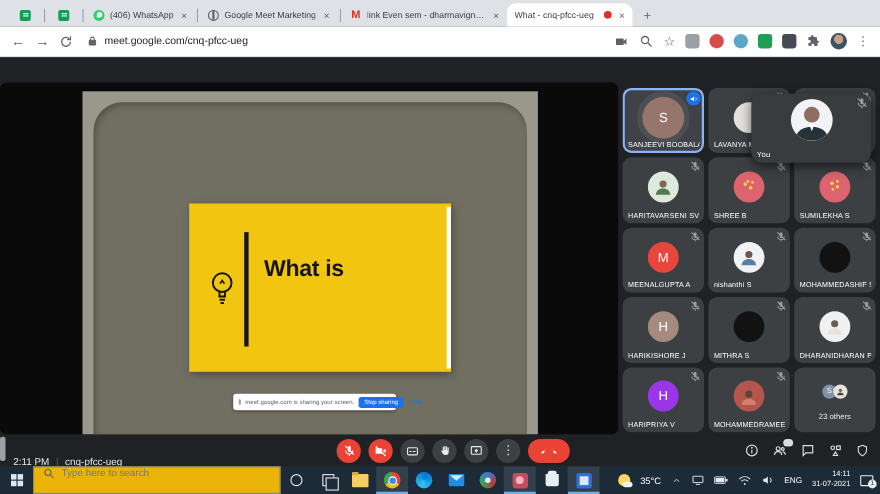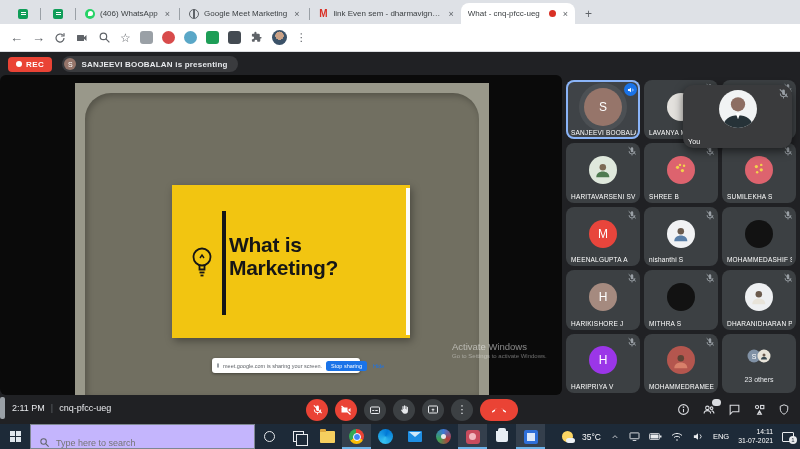--- a/index.html
+++ b/index.html
@@ -49,21 +49,21 @@
   .prespill .ptxt { color:#e8eaed; font-size:8px; font-weight:bold; letter-spacing:.2px; }
 
   
   .stage { position:absolute; left:0; top:23px; width:562px; height:320px; background:#0a0a0a; border-radius:6px; }
   .frame-outer { position:absolute; left:75px; top:8px; width:414px; height:312px; background:#99988a; }
   .frame-inner { position:absolute; left:10px; top:10px; right:10px; bottom:0; background:#716f61; border-radius:26px 26px 0 0; box-shadow:inset 2px 3px 6px rgba(0,0,0,.25); }
   .slide { position:absolute; left:87px; top:92px; width:238px; height:153px; box-shadow:2px 3px 8px rgba(0,0,0,.35); }
   .slide .edge { position:absolute; right:0; top:3px; width:4px; height:147px; background:#fdfdf8; }
   .slide .vline { position:absolute; left:50px; top:26px; width:3.5px; height:104px; background:#161616; }
   .slide .bulb { position:absolute; left:17px; top:60px; }
-  .slide h1 { position:absolute; left:57px; top:48px; font-size:21px; line-height:1.1; font-weight:bold; color:#161616; letter-spacing:-0.3px; }
+  .slide h1 { position:absolute; left:68px; top:48px; font-size:21px; line-height:1.1; font-weight:bold; color:#161616; letter-spacing:-0.3px; }
   .toast { position:absolute; left:212px; top:283px; width:148px; height:15px; background:#fff; border-radius:3px; box-shadow:0 1px 3px rgba(0,0,0,.4); display:flex; align-items:center; gap:4px; padding:0 5px; }
   .toast .castic { width:7px; height:5px; border:1px solid #9aa0a6; border-radius:1px; }
   .toast .msg { font-size:5.5px; color:#5f6368; white-space:nowrap; }
   .toast .stopbtn { background:#1a73e8; color:#fff; font-size:5.5px; border:none; border-radius:2.5px; padding:2px 5px; white-space:nowrap; }
   .toast .hide { font-size:5.5px; color:#1a73e8; margin-left:2px; }
   .wmark { position:absolute; left:452px; top:266px; width:110px; color:rgba(255,255,255,.5); }
   .wmark .w1 { font-size:9.5px; }
   .wmark .w2 { font-size:6px; color:rgba(255,255,255,.38); margin-top:1px; }
 
   
@@ -80,37 +80,37 @@
   .mini { width:13px; height:13px; border-radius:50%; display:flex; align-items:center; justify-content:center; font-size:7px; color:#fff; }
   .mini + .mini { margin-left:-3px; }
   .othersname { position:absolute; left:0; right:0; bottom:10px; text-align:center; font-size:7px; color:#e8eaed; }
   .youtile { position:absolute; left:683px; top:33px; width:109px; height:63px; background:#3a3b3d; border-radius:10px; box-shadow:0 3px 10px rgba(0,0,0,.55); z-index:5; }
   .youtile .photo-circ { position:absolute; left:50%; top:5px; transform:translateX(-50%); width:38px; height:38px; background:#f1f3f4; border-radius:50%; overflow:hidden; }
   .youtile .pname { font-size:7px; }
 
   
   .ctrlbar { position:absolute; left:0; top:343px; width:800px; height:29px; background:#202124; }
   .scrollnub { position:absolute; left:0; top:2px; width:5px; height:22px; background:#9aa0a6; border-radius:2px; }
-  .meetinfo { position:absolute; left:12px; top:4px; height:18px; display:flex; align-items:center; gap:6px; color:#e8eaed; font-size:9px;justify-content:space-between; }
+  .meetinfo { position:absolute; left:12px; top:16px; height:18px; display:flex; align-items:center; gap:6px; color:#e8eaed; font-size:9px;justify-content:space-between; }
   .meetinfo .sep { color:#5f6368; }
   .cbtns { position:absolute; left:306px; top:3.5px; display:flex; gap:7px; align-items:center; }
   .cbtn { width:22px; height:22px; border-radius:50%; display:flex; align-items:center; justify-content:center; }
   .cbtn.red { background:#ea4335; }
   .cbtn.dark { background:#3c4043; }
   .endcall { width:38px; height:22px; border-radius:12px; background:#ea4335; display:flex; align-items:center; justify-content:center; }
   .rpanel { position:absolute; right:10px; top:0; height:29px; display:flex; align-items:center; gap:12px; }
   .rpanel .ric { position:relative; }
   .pbadge { position:absolute; top:-4px; right:-5px; min-width:9px; height:7px; background:#dadce0; border-radius:4px; }
 
   
   .taskbar { position:absolute; top:424px; left:0; width:800px; height:25px; background:#1d2a38; display:flex; align-items:center; }
   .startbtn { width:30px; height:25px; display:flex; align-items:center; justify-content:center; }
   .winlogo { width:11px; height:11px; display:grid; grid-template-columns:5px 5px; grid-template-rows:5px 5px; gap:1px; }
   .winlogo span { background:#dfe6ec; }
-  .tsearch { width:225px; height:25px; background:#c4b5fd; border:1px solid #7e8791; display:flex; align-items:flex-end; gap:6px; padding:0 8px; }
+  .tsearch { width:225px; height:25px; background:#eab308; border:1px solid #7e8791; display:flex; align-items:flex-start; gap:6px; padding:0 8px; }
   .tsearch input { border:none; outline:none; font-size:9px; color:#444; width:170px; font-family:"Liberation Sans",sans-serif; background:transparent; }
   .tbtn { width:29px; height:25px; display:flex; align-items:center; justify-content:center; position:relative; }
   .tbtn.active { background:rgba(255,255,255,.10); box-shadow:inset 0 -2px 0 #6cb2e8; }
   .cortana-ring { width:11px; height:11px; border:1.5px solid #e8eaed; border-radius:50%; }
   .taskview { width:11px; height:11px; border:1.2px solid #e8eaed; position:relative; }
   .taskview::after { content:""; position:absolute; left:2px; top:2px; width:10px; height:10px; border:1.2px solid #e8eaed; background:#1d2a38; }
   .folder { width:15px; height:12px; background:#f6cf5f; border-radius:1px; position:relative; }
   .folder::before { content:""; position:absolute; top:-2px; left:0; width:6px; height:3px; background:#e0a93e; border-radius:1px 1px 0 0; }
   .chromeic { width:15px; height:15px; border-radius:50%; background:conic-gradient(#ea4335 0 33%, #fbbc05 33% 66%, #34a853 66% 100%); position:relative; }
   .chromeic::after { content:""; position:absolute; inset:3.5px; background:#4285f4; border:1.5px solid #fff; border-radius:50%; }
@@ -172,20 +172,27 @@
   <div class="newtab">+</div>
 </div>
 
 <div class="toolbar">
   <span class="navic">←</span>
   <span class="navic">→</span>
   <svg width="12" height="12" viewBox="0 0 24 24" fill="none" stroke="#5f6368" stroke-width="2.4">
       <path d="M20 12a8 8 0 1 1-2.3-5.6"></path>
       <path d="M20 3v5h-5" stroke-linecap="round"></path>
     </svg>
+  <div class="urlwrap">
+    <svg width="10" height="11" viewBox="0 0 24 24" fill="none" stroke="#5f6368" stroke-width="2.2">
+        <rect x="5" y="10" width="14" height="10" rx="1.5" fill="#5f6368"></rect>
+        <path d="M8 10V7a4 4 0 0 1 8 0v3"></path>
+      </svg>
+    <span class="url">meet.google.com/cnq-pfcc-ueg</span>
+  </div>
   <svg class="tool-ic" width="14" height="12" viewBox="0 0 24 24" fill="#5f6368">
       <path d="M16 10.5V7a1 1 0 0 0-1-1H3a1 1 0 0 0-1 1v10a1 1 0 0 0 1 1h12a1 1 0 0 0 1-1v-3.5l5 4.5V6l-5 4.5z"></path>
     </svg>
   <svg class="tool-ic" width="13" height="13" viewBox="0 0 24 24" fill="none" stroke="#5f6368" stroke-width="2.2">
       <circle cx="10" cy="10" r="6"></circle>
       <line x1="15" y1="15" x2="21" y2="21"></line>
     </svg>
   <span class="tool-ic" style="font-size:12px;">☆</span>
   <span class="extic" style="background:#9aa0a6;"></span>
   <span class="extic" style="background:#d84b4b; border-radius:50%;"></span>
@@ -194,59 +201,43 @@
   <span class="extic" style="background:#444b52;"></span>
   <svg width="13" height="13" viewBox="0 0 24 24" fill="#5f6368">
       <path d="M20 11h-2V7a2 2 0 0 0-2-2h-4V3.5a2 2 0 1 0-4 0V5H5a1.5 1.5 0 0 0-1.5 1.5V10H5a2.5 2.5 0 1 1 0 5H3.5v3.5A1.5 1.5 0 0 0 5 20h3.5v-1.5a2.5 2.5 0 1 1 5 0V20H17a2 2 0 0 0 2-2v-4h1a1.5 1.5 0 0 0 0-3z"></path>
     </svg>
   <span class="avatar-chrome"></span>
   <span class="menu3">⋮</span>
 </div>
 
 <div class="meet">
 
-  <div class="recrow">
-    <div class="recbadge">
-      <span class="dot"></span>
-      <span>REC</span>
-    </div>
-    <div class="prespill">
-      <span class="pav" style="background: rgb(150, 117, 106);">
-          <span class="ltr">S</span>
-        </span>
-      <span class="ptxt">SANJEEVI BOOBALAN is presenting</span>
-    </div>
-  </div>
 
   <div class="stage">
     <div class="frame-outer">
       <div class="frame-inner">
         <div class="slide" id="slide" style="background: rgb(242, 197, 17);">
           <span class="edge"></span>
           <svg class="bulb" width="26" height="36" viewBox="0 0 26 36" fill="none" stroke="#161616" stroke-width="1.8">
             <circle cx="13" cy="12" r="8.5"></circle>
             <path d="M11 13l2-3 2 3" stroke-width="1.4"></path>
             <path d="M10.5 20v4.5h5V20"></path>
             <line x1="10.5" y1="27.5" x2="15.5" y2="27.5"></line>
             <line x1="11.5" y1="30.5" x2="14.5" y2="30.5"></line>
           </svg>
           <span class="vline"></span>
-          <h1><span>What is</span><br><span>Marketing?</span></h1>
+          <h1><span>What is</span><br></h1>
         </div>
       </div>
     </div>
     <div class="toast">
       <span class="castic"></span>
       <span class="msg">meet.google.com is sharing your screen.</span>
       <button class="stopbtn">Stop sharing</button>
       <span class="hide">Hide</span>
-    </div>
-    <div class="wmark">
-      <div class="w1">Activate Windows</div>
-      <div class="w2">Go to Settings to activate Windows.</div>
     </div>
   </div>
 
   <div class="pgrid">
 
     <div class="tile speaking">
       <span class="spkon">
         <svg width="8" height="8" viewBox="0 0 24 24" fill="#fff">
             <path d="M3 9v6h4l5 4V5L7 9H3z"></path>
             <path d="M16 8a5 5 0 0 1 0 8" stroke="#fff" stroke-width="2" fill="none"></path>

